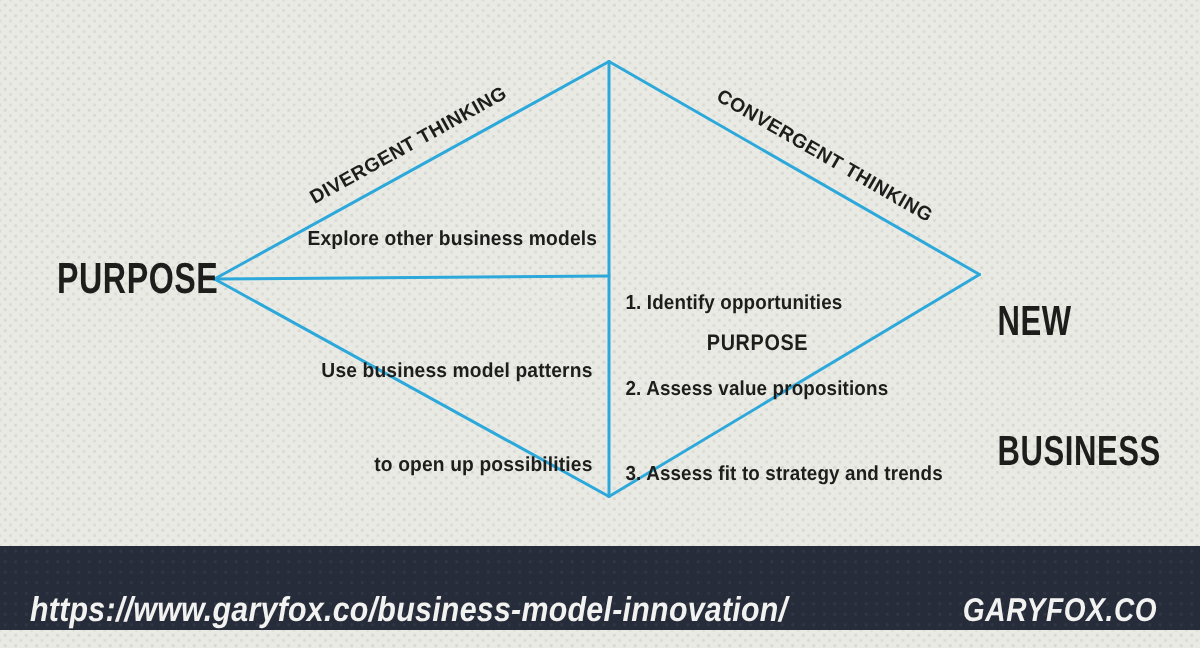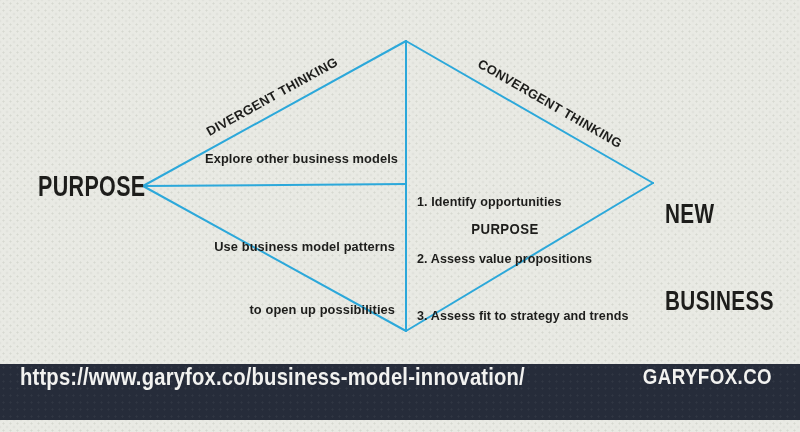--- a/index.html
+++ b/index.html
@@ -61,22 +61,22 @@
     left:430px;top:220px;width:150px;text-align:center;
     font-size:15px;font-weight:bold;letter-spacing:0.5px;
     transform:scaleX(0.88);transform-origin:center top;
   }
 
   .footer{
     position:absolute;left:0;top:364px;width:800px;height:56px;
     background-color:var(--footer-bg);
     background-image:radial-gradient(rgba(255,255,255,0.05) 0.8px, transparent 1.3px);
     background-size:7px 7px;
-    display:flex;align-items:flex-start;justify-content:space-between;
-    padding:0 28px 0 20px;color:var(--footer-ink);
+    display:flex;align-items:flex-end;justify-content:space-between;
+    padding:0 28px 0 20px;color:var(--footer-ink);font-style:italic;
   }
   .footer-url{
     font-size:23px;font-weight:bold;letter-spacing:0.2px;
     transform:scaleX(0.88);transform-origin:left center;white-space:pre;
   }
   .footer-brand{
     font-size:22px;font-weight:bold;letter-spacing:0.5px;
     transform:scaleX(0.85);transform-origin:right center;white-space:pre;
   }
 </style>

